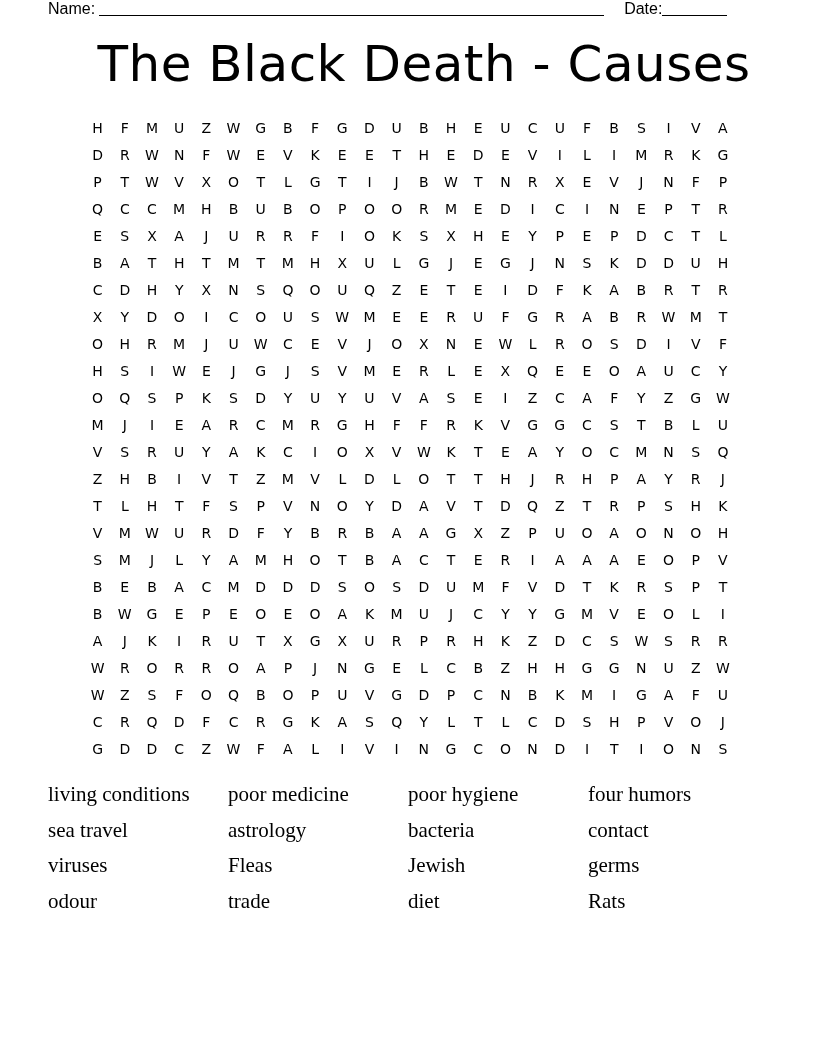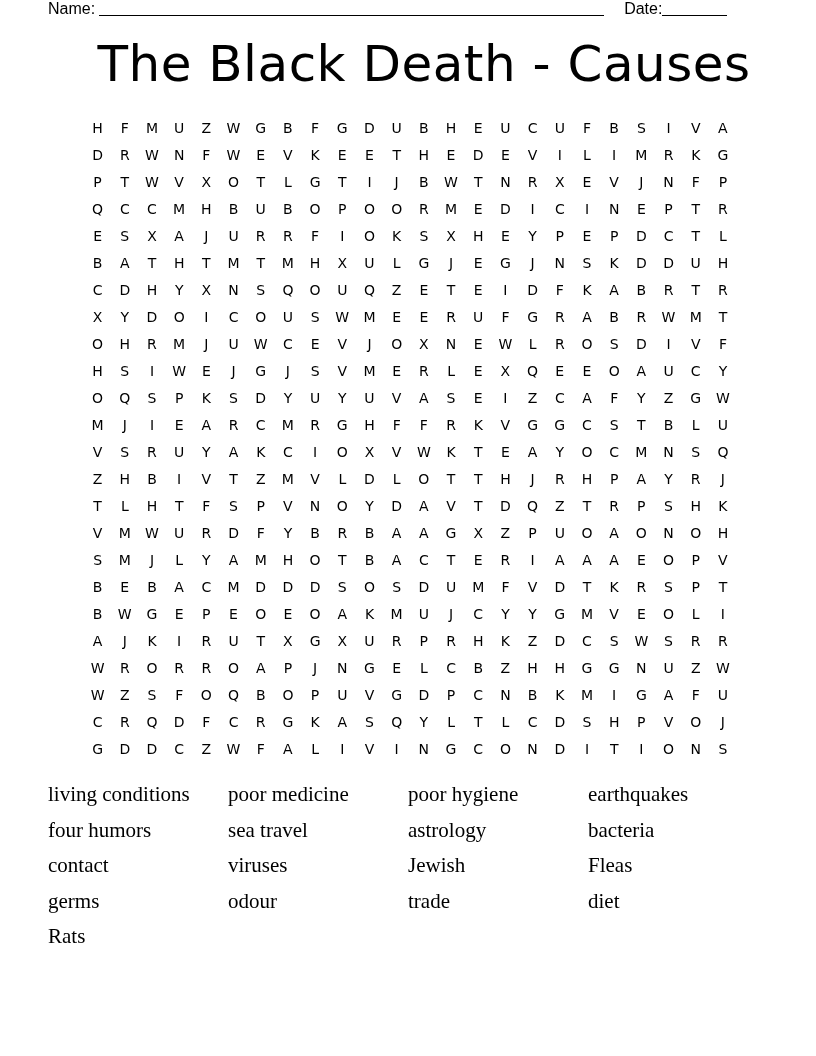--- a/index.html
+++ b/index.html
@@ -619,27 +619,26 @@
     <span class="cell">I</span>
     <span class="cell">O</span>
     <span class="cell">N</span>
     <span class="cell">S</span>
   </div>
 
 <div class="words" id="words">
     <span class="word">living conditions</span>
     <span class="word">poor medicine</span>
     <span class="word">poor hygiene</span>
-    <span class="word">earthquakes</span>
     <span class="word">four humors</span>
     <span class="word">sea travel</span>
     <span class="word">astrology</span>
     <span class="word">bacteria</span>
     <span class="word">contact</span>
     <span class="word">viruses</span>
+    <span class="word">Fleas</span>
     <span class="word">Jewish</span>
-    <span class="word">Fleas</span>
     <span class="word">germs</span>
     <span class="word">odour</span>
     <span class="word">trade</span>
     <span class="word">diet</span>
     <span class="word">Rats</span>
   </div>
 
 </body></html>

